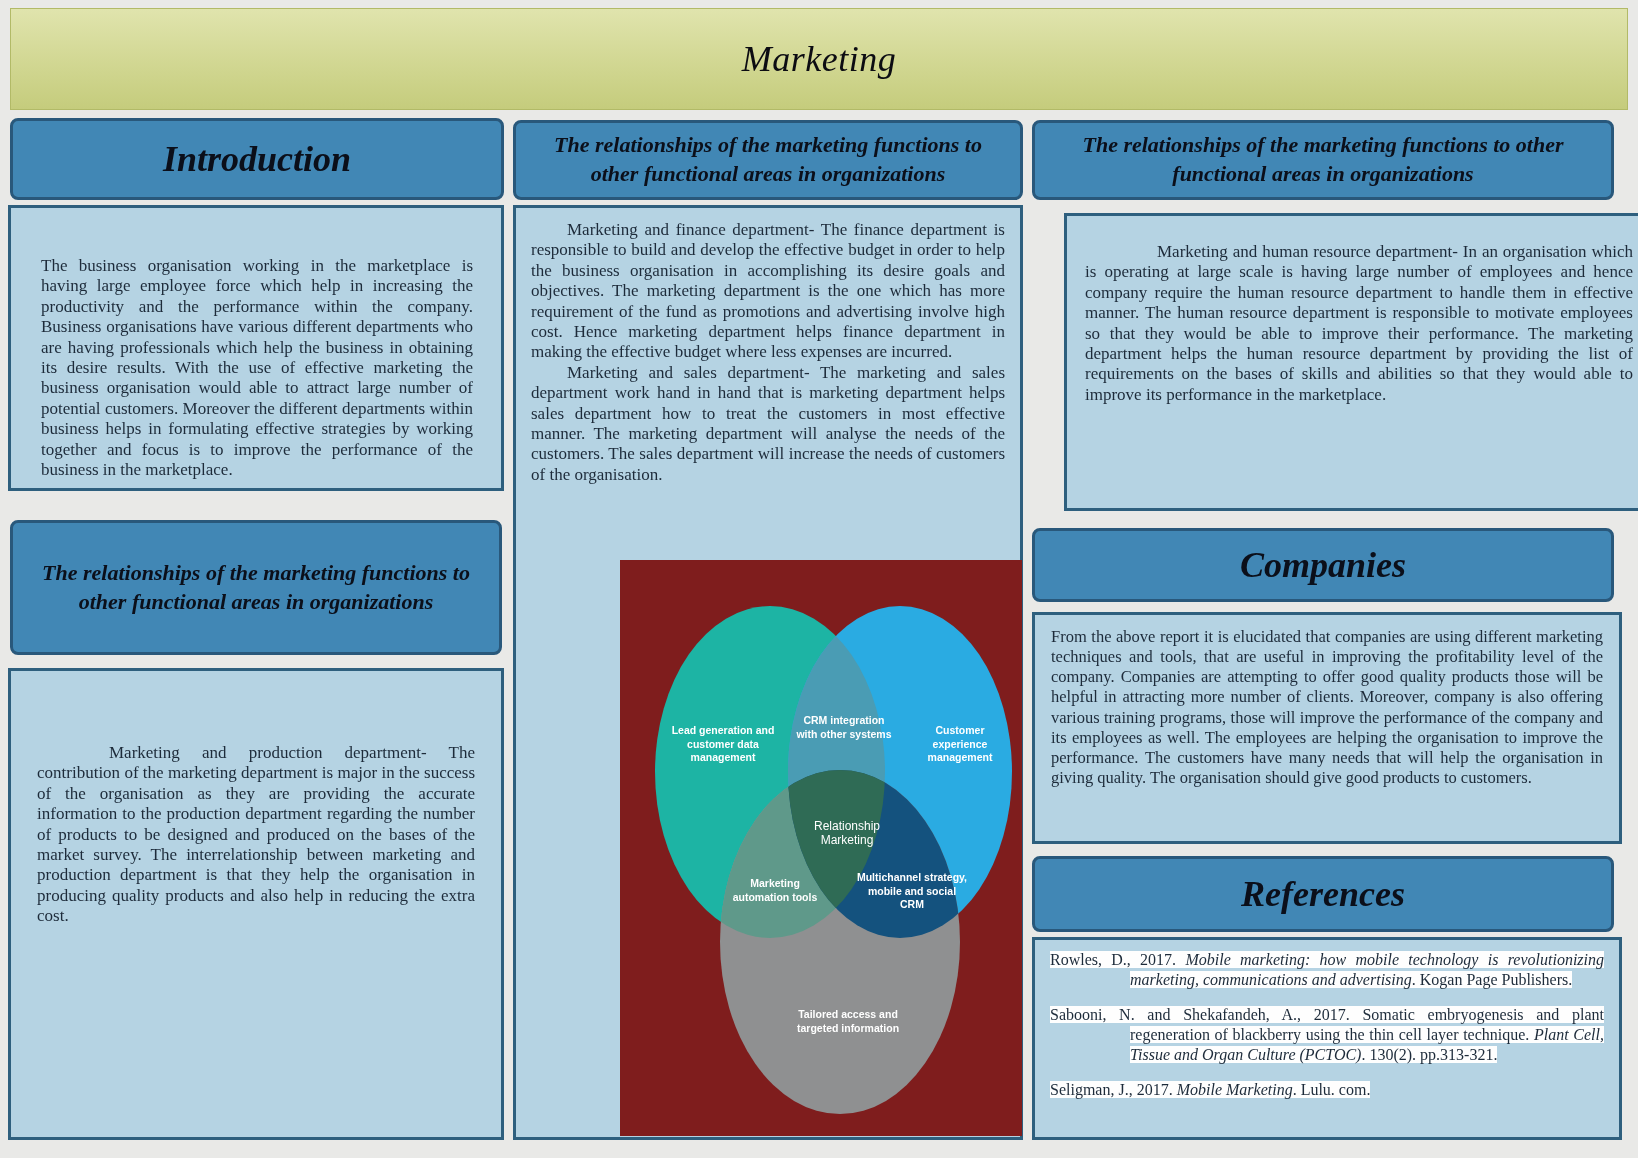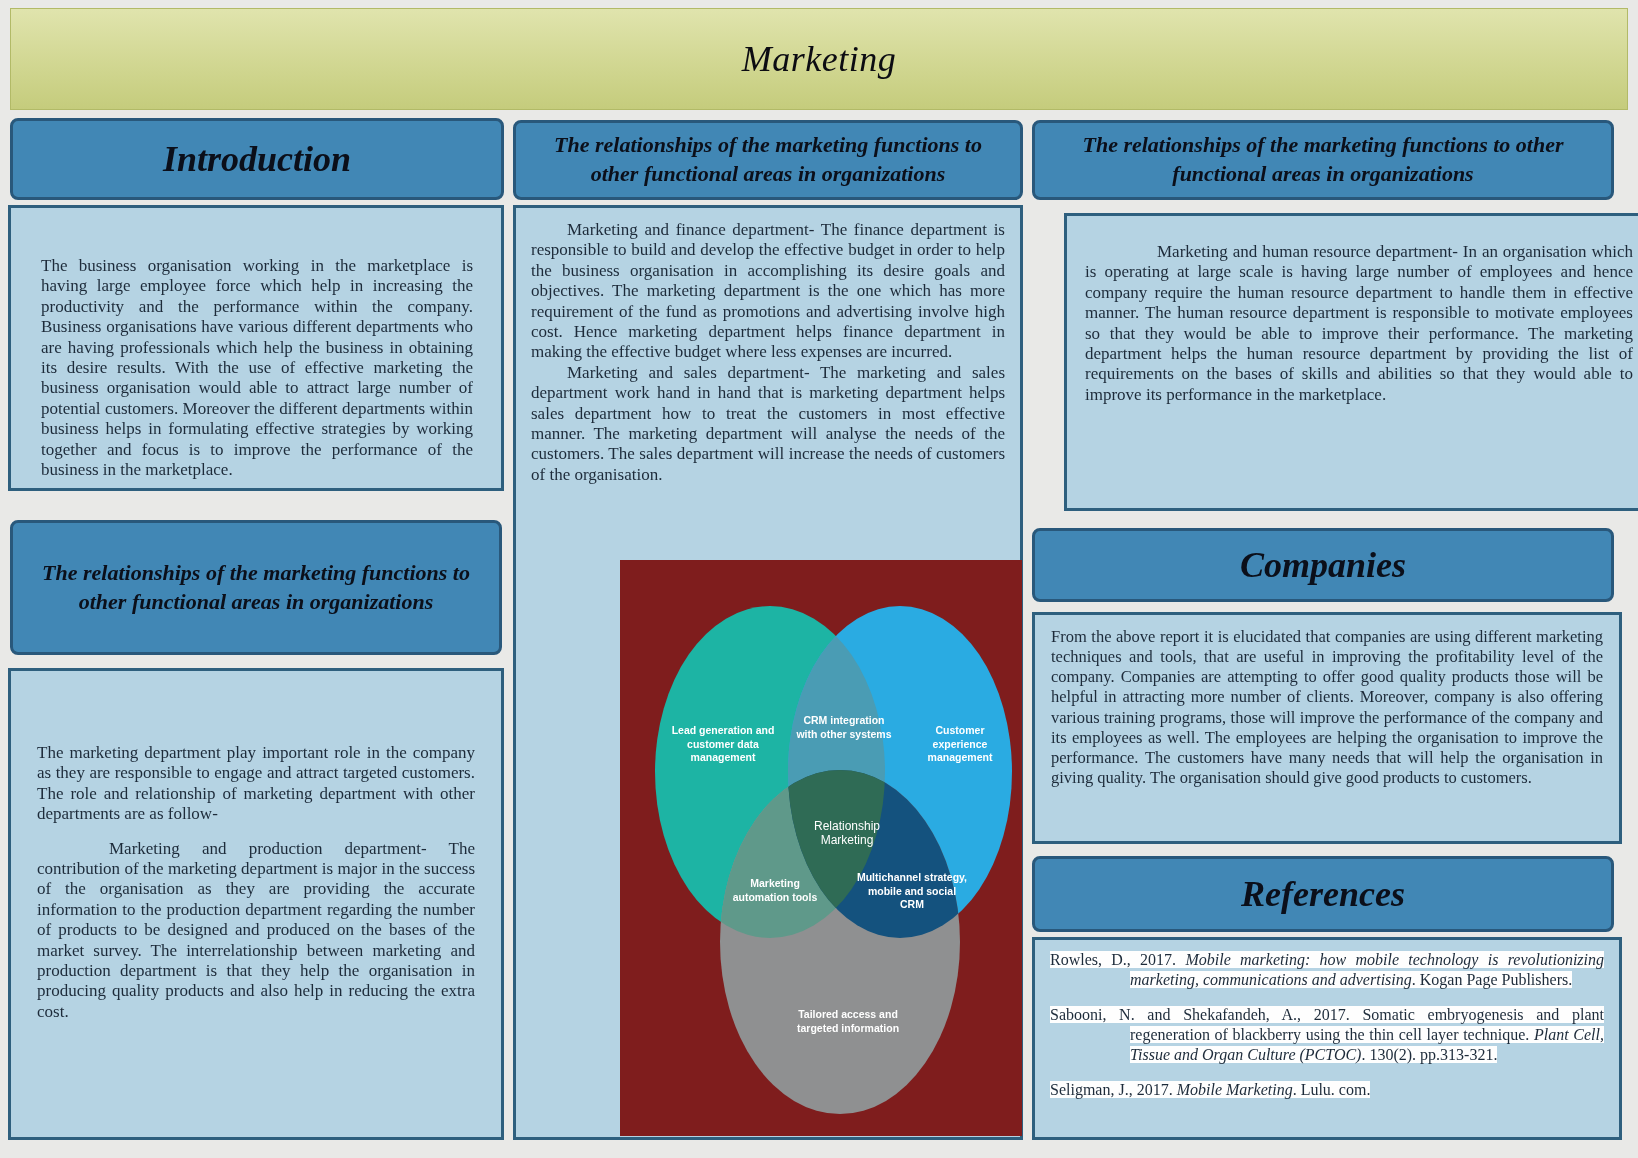--- a/index.html
+++ b/index.html
@@ -66,21 +66,20 @@
 
   <div class="tbox" style="left:8px;top:205px;width:496px;height:286px;padding:48px 28px 16px 30px;">
     <p>The business organisation working in the marketplace is having large employee force which help in increasing the productivity and the performance within the company. Business organisations have various different departments who are having professionals which help the business in obtaining its desire results. With the use of effective marketing the business organisation would able to attract large number of potential customers. Moreover the different departments within business helps in formulating effective strategies by working together and focus is to improve the performance of the business in the marketplace.</p>
   </div>
 
   <div class="hdr hdr-small" style="left:10px;top:520px;width:492px;height:135px;">
     <span>The relationships of the marketing functions to other functional areas in organizations</span>
   </div>
 
   <div class="tbox" style="left:8px;top:668px;width:496px;height:472px;padding:72px 26px 0 26px;">
-    <p>The marketing department play important role in the company as they are responsible to engage and attract targeted customers. The role and relationship of marketing department with other departments are as follow-</p>
     <p class="indent">Marketing and production department- The contribution of the marketing department is major in the success of the organisation as they are providing the accurate information to the production department regarding the number of products to be designed and produced on the bases of the market survey. The interrelationship between marketing and production department is that they help the organisation in producing quality products and also help in reducing the extra cost.</p>
   </div>
 
   <div class="hdr hdr-small" style="left:513px;top:120px;width:510px;height:80px;">
     <span>The relationships of the marketing functions to other functional areas in organizations</span>
   </div>
 
   <div class="tbox" style="left:513px;top:205px;width:510px;height:935px;padding:12px 15px 0 15px;">
     <p class="indent-sm" style="margin-bottom:0;">Marketing and finance department- The finance department is responsible to build and develop the effective budget in order to help the business organisation in accomplishing its desire goals and objectives. The marketing department is the one which has more requirement of the fund as promotions and advertising involve high cost. Hence marketing department helps finance department in making the effective budget where less expenses are incurred.</p>
     <p class="indent-sm">Marketing and sales department- The marketing and sales department work hand in hand that is marketing department helps sales department how to treat the customers in most effective manner. The marketing department will analyse the needs of the customers. The sales department will increase the needs of customers of the organisation.</p>

